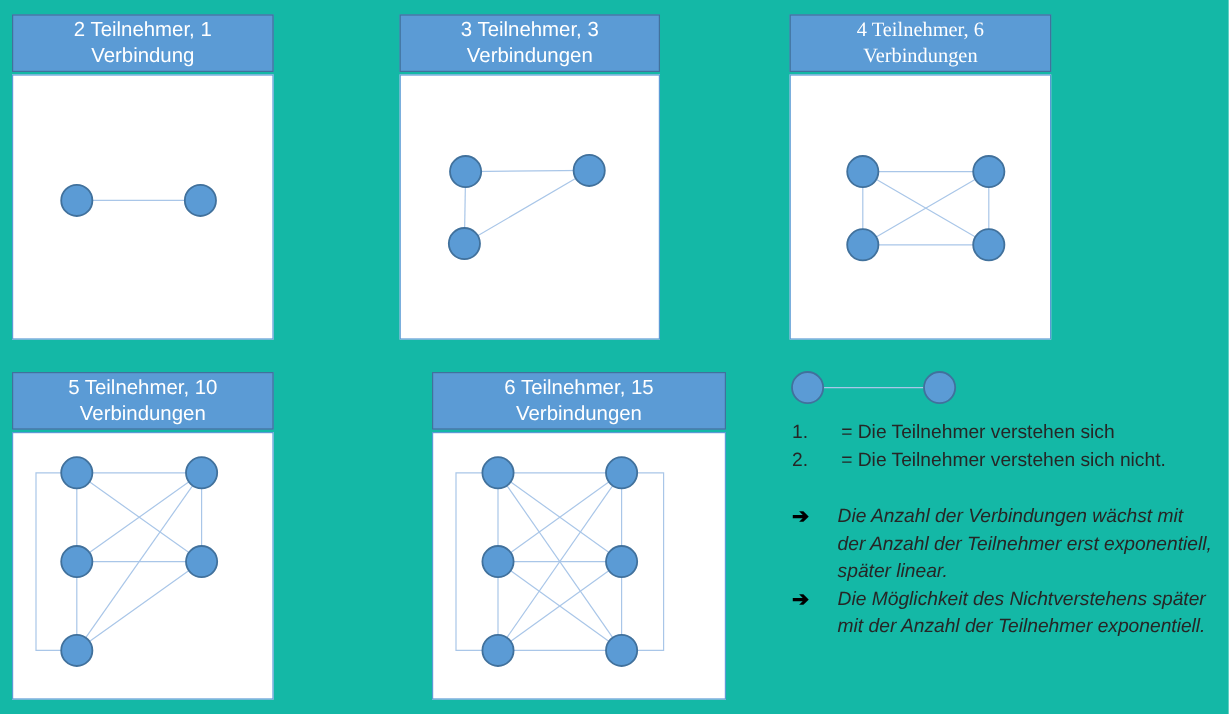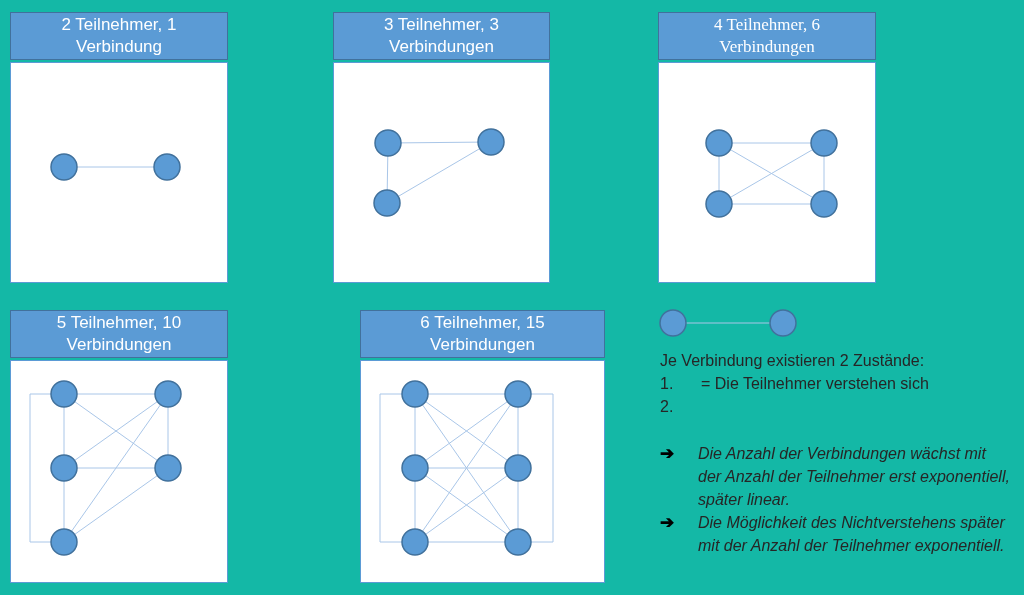--- a/index.html
+++ b/index.html
@@ -176,27 +176,27 @@
 
   <div class="legend" id="legend" style="left: 658px; top: 308px;">
       <svg width="142" height="30" viewBox="0 0 142 30">
         <line x1="15" y1="15" x2="125" y2="15" stroke="#A9C6E8" stroke-width="1"></line>
         <circle cx="15" cy="15" r="13" fill="#5B9BD5" stroke="#41719C" stroke-width="1.5"></circle>
         <circle cx="125" cy="15" r="13" fill="#5B9BD5" stroke="#41719C" stroke-width="1.5"></circle>
       </svg>
     </div>
 
   <div class="notes">
-    <div class="notes-intro">Je Verbindung existieren 2 Zustände:</div>
     <div class="numbered-row">
       <span class="num">1.</span>
       <span class="num-text">= Die Teilnehmer verstehen sich</span>
     </div>
     <div class="numbered-row">
       <span class="num">2.</span>
+      <span class="num-text">= Die Teilnehmer verstehen sich nicht.</span>
     </div>
     <div class="bullet-list">
       <div class="bullet-row">
         <span class="arrow">➔</span>
         <span class="bullet-text">Die Anzahl der Verbindungen wächst mit der Anzahl der Teilnehmer erst exponentiell, später linear.</span>
       </div>
       <div class="bullet-row">
         <span class="arrow">➔</span>
         <span class="bullet-text">Die Möglichkeit des Nichtverstehens später mit der Anzahl der Teilnehmer exponentiell.</span>
       </div>

